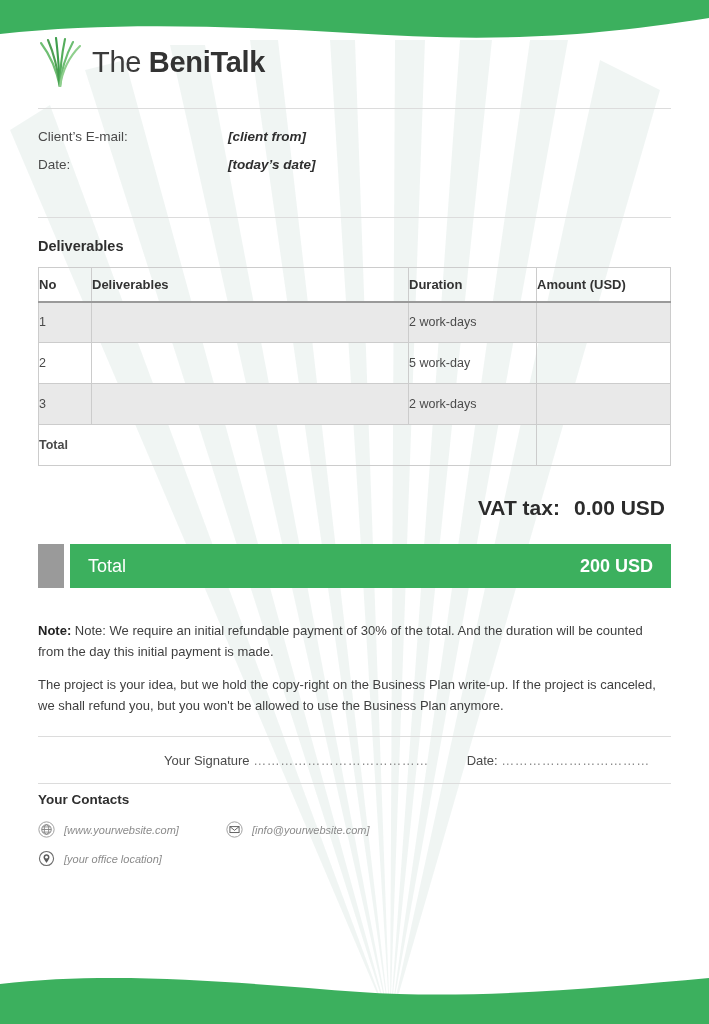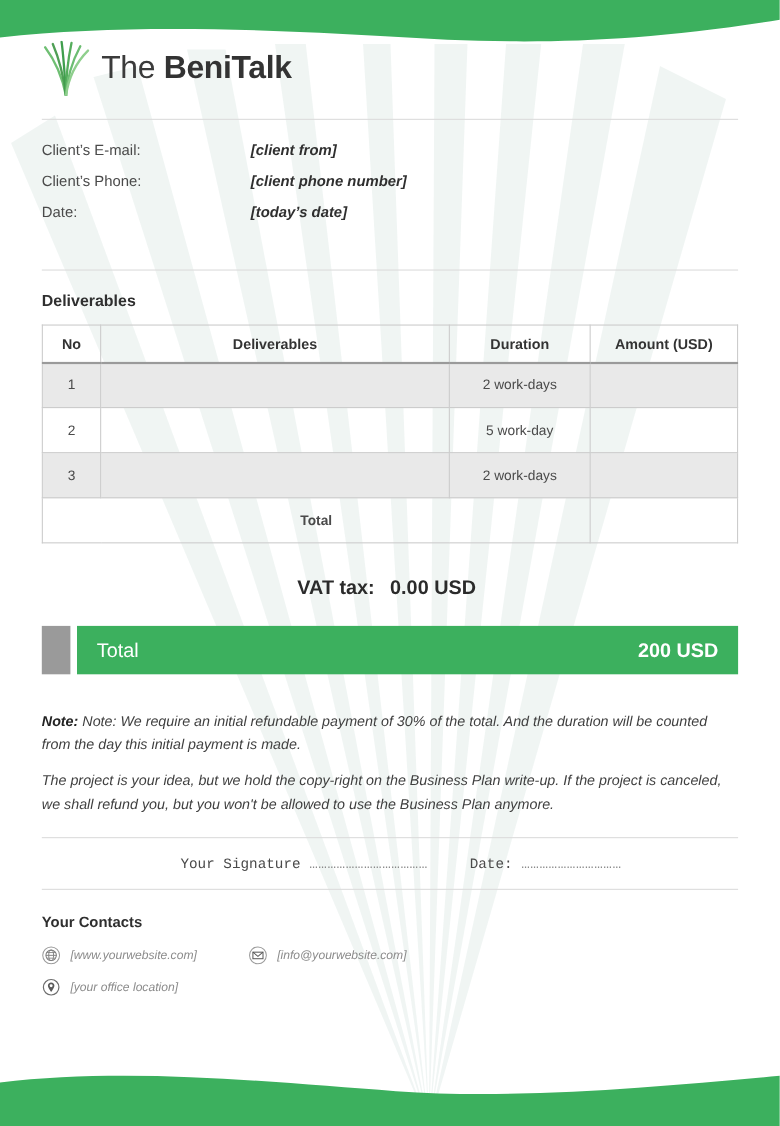--- a/index.html
+++ b/index.html
@@ -124,21 +124,21 @@
 
   
   table.deliverables {
     width: 100%;
     border-collapse: collapse;
     font-size: 12.5px;
   }
   table.deliverables th,
   table.deliverables td {
     border: 1px solid #cccccc;
-    text-align: center;
+    text-align: left;
     color: #4a4a4a;
   }
   table.deliverables th {
     font-weight: 700;
     color: #333333;
     height: 34px;
     font-size: 13px;
     background: transparent;
     border-bottom: 2px solid #9a9a9a;
   }
@@ -153,22 +153,22 @@
     background: transparent;
   }
   .col-no     { width: 53px; }
   .col-desc   { width: auto; }
   .col-dur    { width: 128px; }
   .col-amt    { width: 134px; }
 
   
   .vat-line {
     margin-top: 30px;
-    text-align: center;
-    font-size: 18px;
+    text-align: right;
+    font-size: 21px;
     font-weight: 700;
     color: #2b2b2b;
     padding-right: 6px;
   }
   .vat-line .vat-val { margin-left: 14px; }
 
   
   .total-bar-wrap {
     display: flex;
     align-items: stretch;
@@ -199,49 +199,48 @@
     font-weight: 700;
   }
 
   
   .notes { margin-top: 32px; }
   .note-p {
     font-size: 13px;
     line-height: 1.62;
     color: #3f3f3f;
     margin-bottom: 12px;
-    font-style: italic;
   }
   .note-p b { font-weight: 700; color: #222222; }
 
   
   .sig-rule {
     height: 1px;
     background: #dcdcdc;
     margin-top: 20px;
   }
   .sig-row {
     display: flex;
     align-items: center;
     height: 46px;
     font-size: 13px;
     color: #4a4a4a;
     padding-left: 126px;
     gap: 38px;
   }
-  .sig-item { white-space: nowrap; font-family: Liberation Mono, monospace; }
+  .sig-item { white-space: nowrap; }
   .sig-item .dots { letter-spacing: 0.5px; color: #8a8a8a; }
 
   .sig-rule-bottom {
     height: 1px;
     background: #dcdcdc;
   }
 
   
-  .contacts { margin-top: 22px; }
+  .contacts { margin-top: 8px; }
   .contacts-title {
     font-size: 13.5px;
     font-weight: 700;
     color: #2f2f2f;
     margin-bottom: 14px;
   }
   .contacts-grid {
     display: grid;
     grid-template-columns: 182px auto;
     grid-row-gap: 12px;
@@ -309,24 +308,20 @@
     </div>
 
     <div class="rule"></div>
 
     <div class="client-block">
       <div class="client-row">
         <div class="client-label">Client’s E-mail:</div>
         <div class="client-value">[client from]</div>
       </div>
       <div class="client-row">
-        <div class="client-label">Client’s Phone:</div>
-        <div class="client-value">[client phone  number]</div>
-      </div>
-      <div class="client-row">
         <div class="client-label">Date:</div>
         <div class="client-value">[today’s date]</div>
       </div>
     </div>
 
     <div class="rule"></div>
 
     <div class="section-title">Deliverables</div>
 
     <table class="deliverables">

